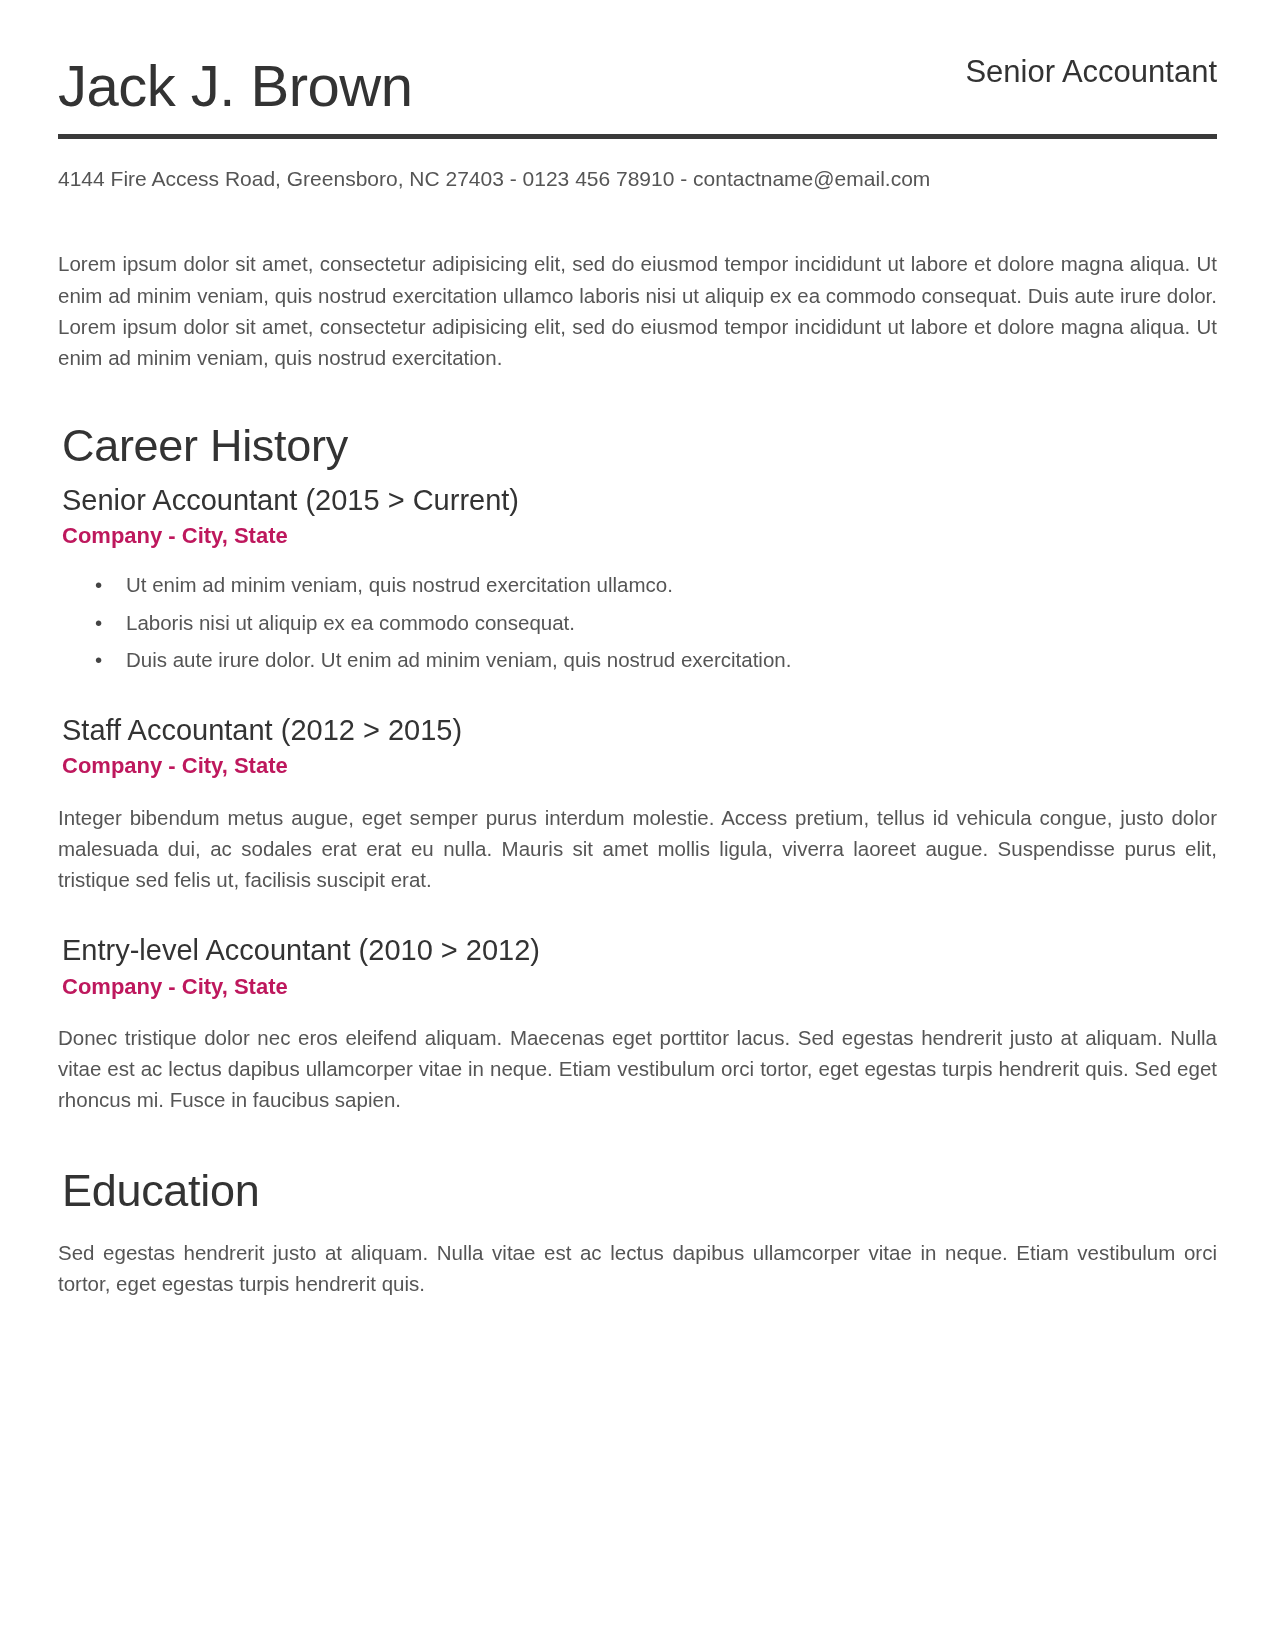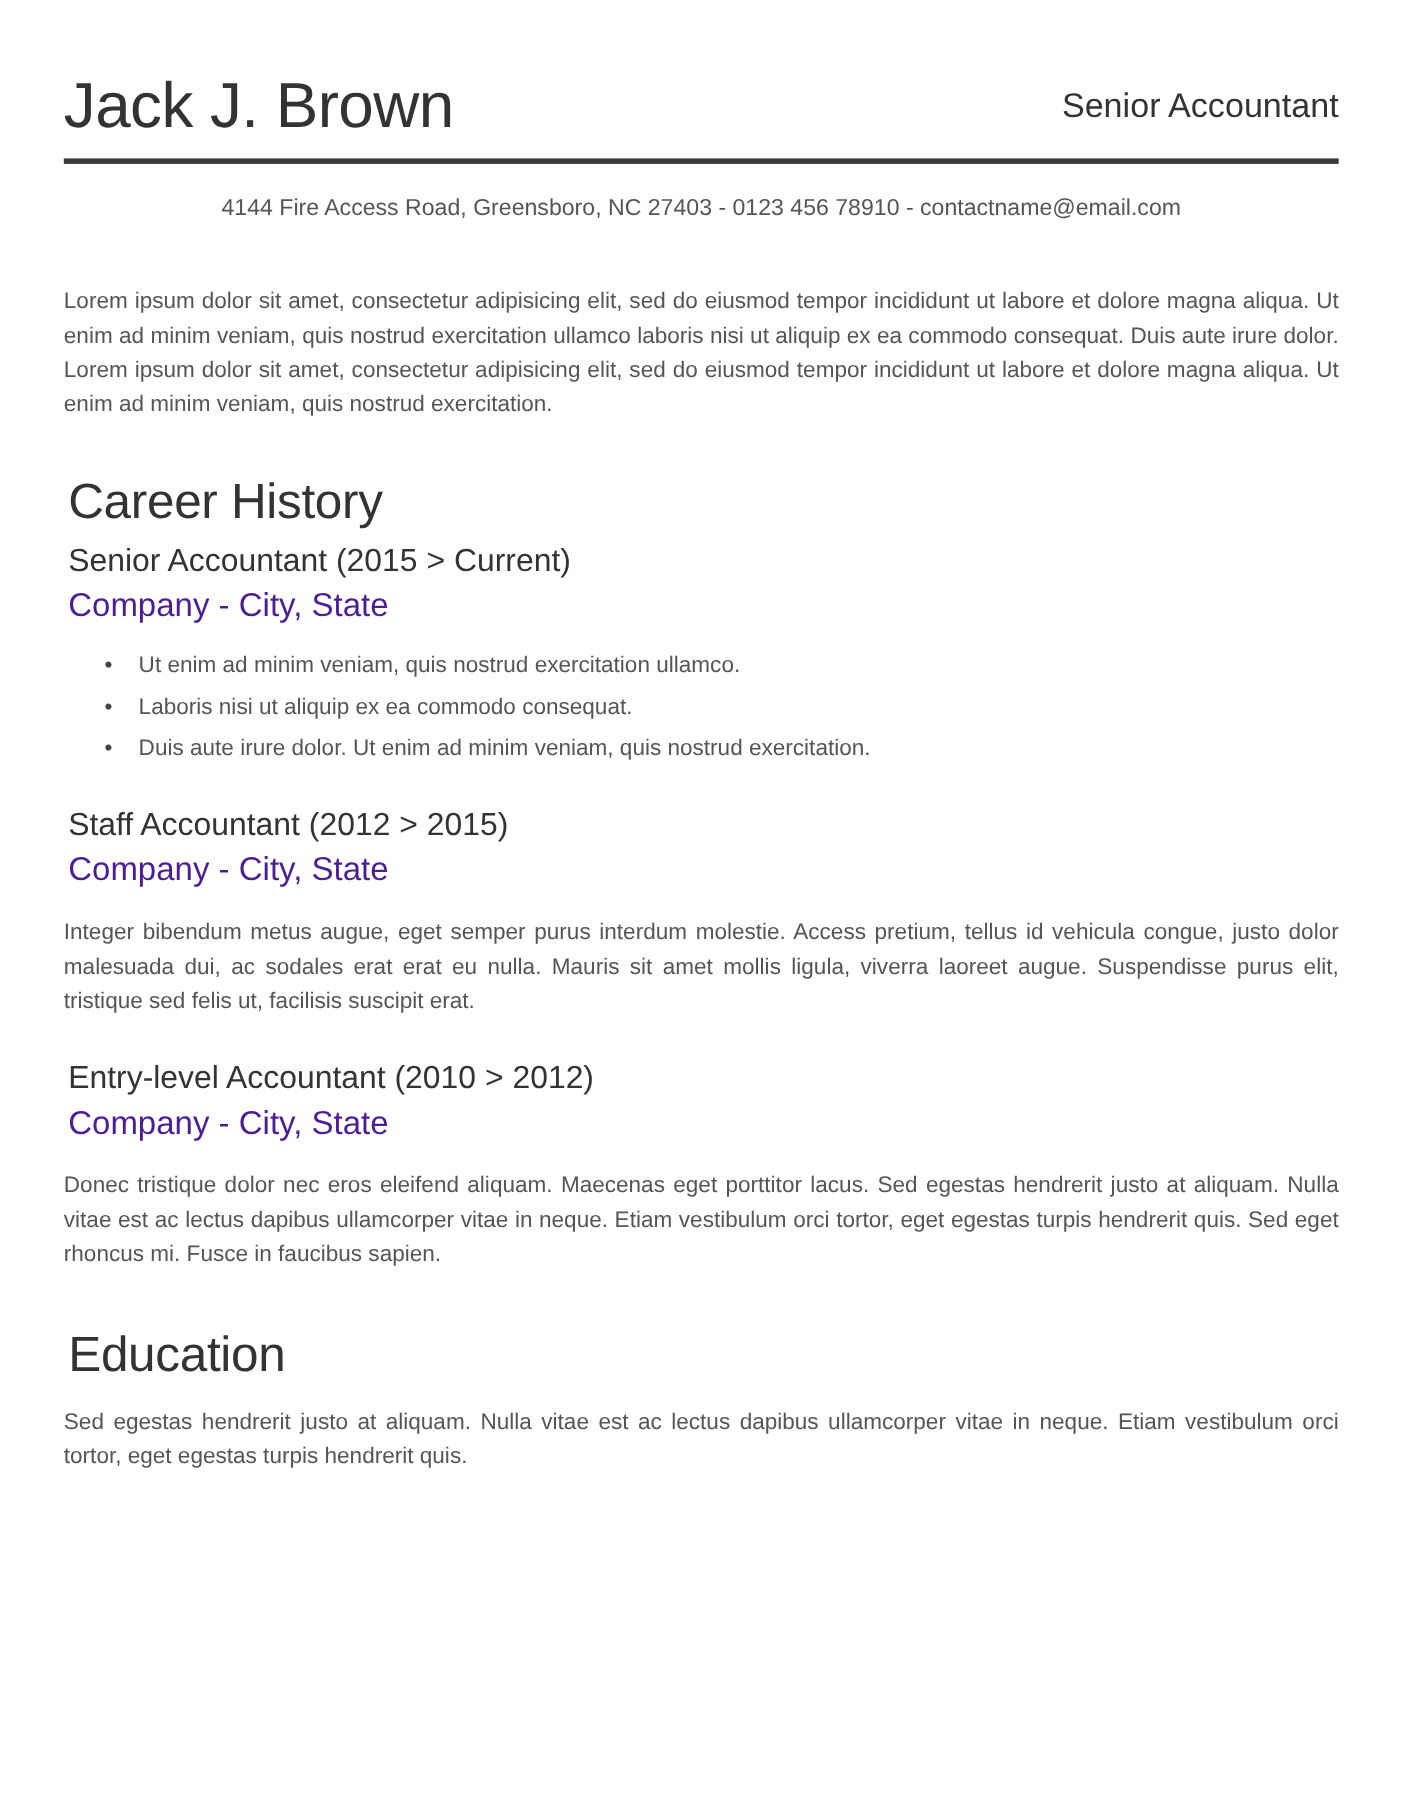--- a/index.html
+++ b/index.html
@@ -19,24 +19,23 @@
     width: 1275px;
     height: 1650px;
     box-sizing: border-box;
     padding: 0 58px;
     background: #ffffff;
   }
 
   
   .header {
     display: flex;
-    align-items: center;
+    align-items: flex-start;
     justify-content: space-between;
     padding-top: 56px;
-    margin-top: 10px;
   }
   .full-name {
     font-size: 58px;
     font-weight: 400;
     line-height: 1.02;
     color: #333333;
     letter-spacing: -0.5px;
     white-space: nowrap;
   }
   .job-tagline {
@@ -47,21 +46,20 @@
     white-space: nowrap;
   }
   .header-rule {
     margin-top: 19px;
     height: 5px;
     background: #3a3a3a;
     width: 100%;
   }
   .contact-line {
     margin-top: 26px;
-    text-align: center;
     font-size: 21px;
     color: #555555;
     line-height: 1.3;
   }
 
   
   .section {
     margin-top: 40px;
   }
   .section-heading {
@@ -89,23 +87,23 @@
   .entry + .entry { margin-top: 38px; }
 
   .entry-title {
     font-size: 29px;
     font-weight: 400;
     color: #333333;
     line-height: 1.22;
     margin: 12px 0 4px 4px;
   }
   .entry-company {
-    font-size: 30px;
-    font-weight: normal;
-    color: #4c1d95;
+    font-size: 22px;
+    font-weight: bold;
+    color: #be185d;
     line-height: 1.25;
     margin: 0 0 0 4px;
   }
   .entry-body {
     margin-top: 22px;
   }
 
   .bullet-list {
     list-style: none;
     margin: 20px 0 0 0;

